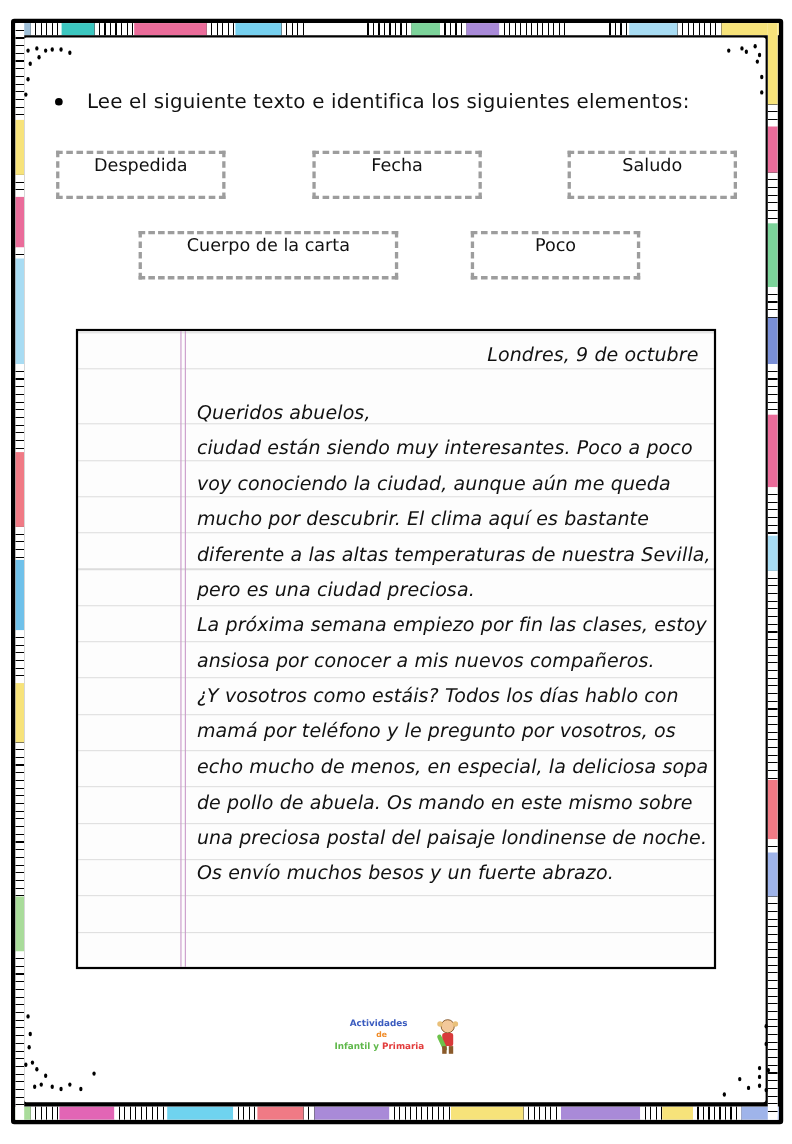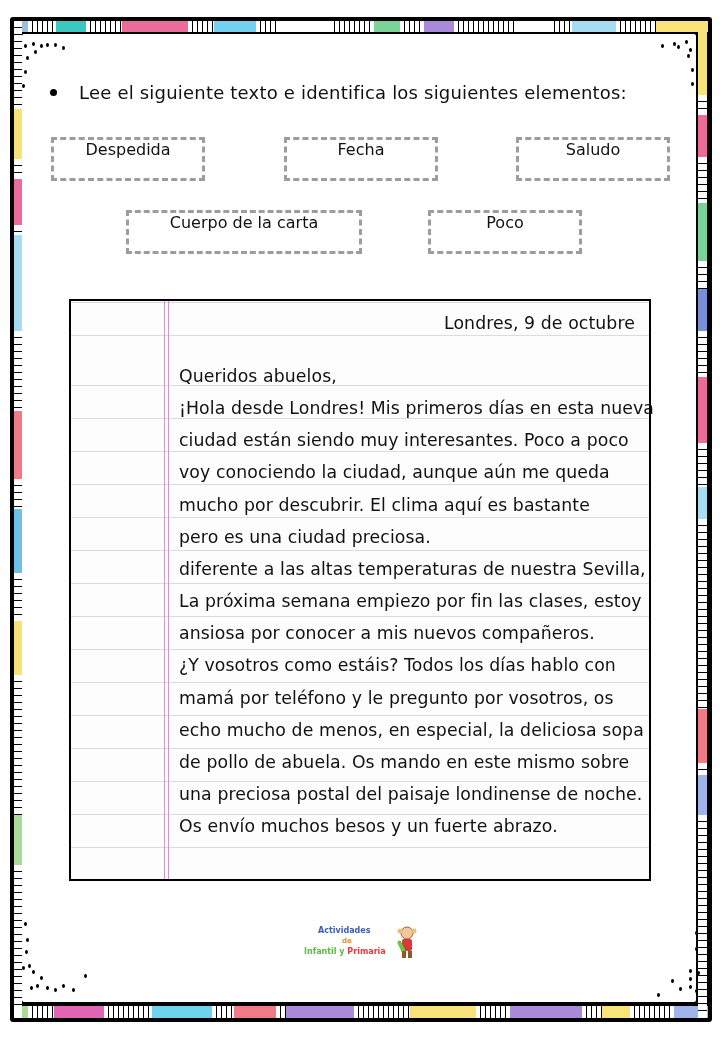--- a/index.html
+++ b/index.html
@@ -24,21 +24,21 @@
   .instruction { position: absolute; left: 50px; top: 82px; display: flex; align-items: center; font-size: 18px; letter-spacing: 0.2px; }
   .bullet { width: 7px; height: 7px; border-radius: 50%; background: #000; margin-right: 22px; }
 
   
   .tag { position: absolute; height: 44px; border: 3px dashed #9d9d9d; box-sizing: border-box; display: flex; justify-content: center; font-size: 16px; background: #fff; }
 
   
   .letter { position: absolute; left: 69px; top: 299px; width: 582px; height: 582px; border: 2px solid #000; box-sizing: border-box;
     background-color: #fdfdfd;
     background-image: repeating-linear-gradient(180deg, transparent 0 32px, #dcdcdc 32px 33px);
-    background-position: 0 52px; }
+    background-position: 0 52px; font-style: italic; }
   .margin-line { position: absolute; left: 93px; top: 0; bottom: 0; width: 3px; border-left: 1px solid #c99ac9; border-right: 1px solid #c99ac9; }
   .letter-text { position: absolute; left: 108px; right: 2px; font-size: 17.3px; letter-spacing: 0.1px; white-space: nowrap; }
   .date { top: 12px; right: 14px; left: auto; }
   .body-lines { top: 59px; line-height: 32.15px; }
   .sign { top: 552px; right: 8px; left: auto; position: absolute; font-size: 17.3px; }
 
   
   .logo { position: absolute; left: 302px; top: 924px; width: 120px; height: 40px; }
   .logo .l1 { position: absolute; left: 16px; top: 2px; font-size: 8px; font-weight: bold; color: #3a5bbf; }
   .logo .l2 { position: absolute; left: 40px; top: 13px; font-size: 7px; font-weight: bold; color: #f08a24; }
@@ -202,26 +202,25 @@
 </div>
 <div class="tag" style="left:428px;top:210px;width:154px">
   <span>Poco</span>
 </div>
 
 <div class="letter">
   <div class="margin-line"></div>
   <div class="letter-text date">Londres, 9 de octubre</div>
   <div class="letter-text body-lines">
     <div>Queridos abuelos,</div>
-    <div>¡Hola desde Londres! Mis primeros días en esta nueva</div>
     <div>ciudad están siendo muy interesantes. Poco a poco</div>
     <div>voy conociendo la ciudad, aunque aún me queda</div>
     <div>mucho por descubrir. El clima aquí es bastante</div>
+    <div>diferente a las altas temperaturas de nuestra Sevilla,</div>
     <div>pero es una ciudad preciosa.</div>
-    <div>diferente a las altas temperaturas de nuestra Sevilla,</div>
     <div>La próxima semana empiezo por fin las clases, estoy</div>
     <div>ansiosa por conocer a mis nuevos compañeros.</div>
     <div>¿Y vosotros como estáis? Todos los días hablo con</div>
     <div>mamá por teléfono y le pregunto por vosotros, os</div>
     <div>echo mucho de menos, en especial, la deliciosa sopa</div>
     <div>de pollo de abuela. Os mando en este mismo sobre</div>
     <div>una preciosa postal del paisaje londinense de noche.</div>
     <div>Os envío muchos besos y un fuerte abrazo.</div>
   </div>
 </div>

